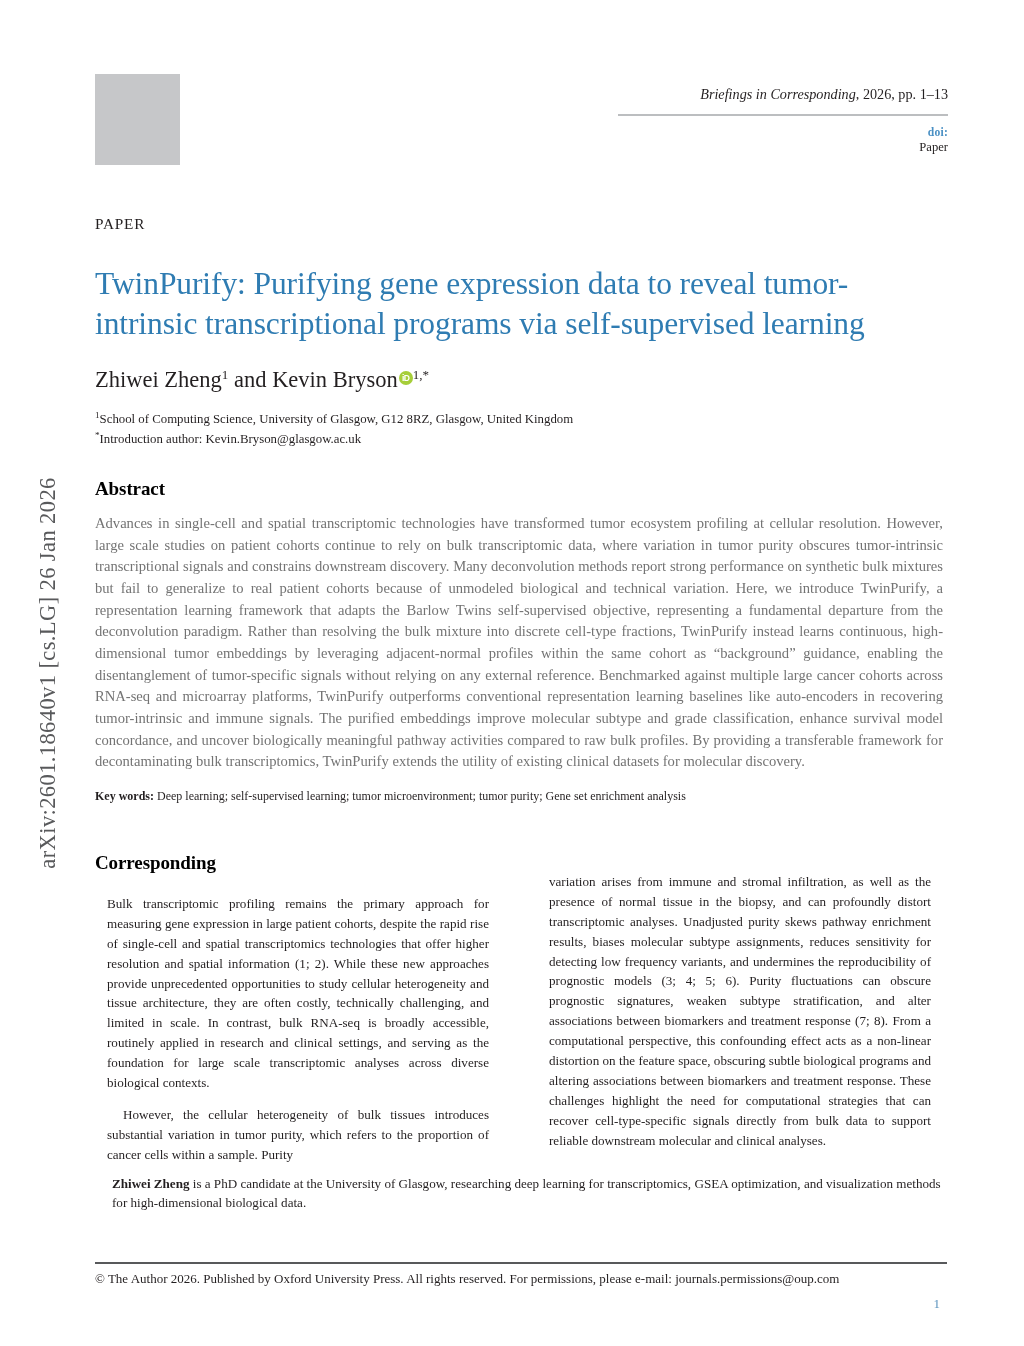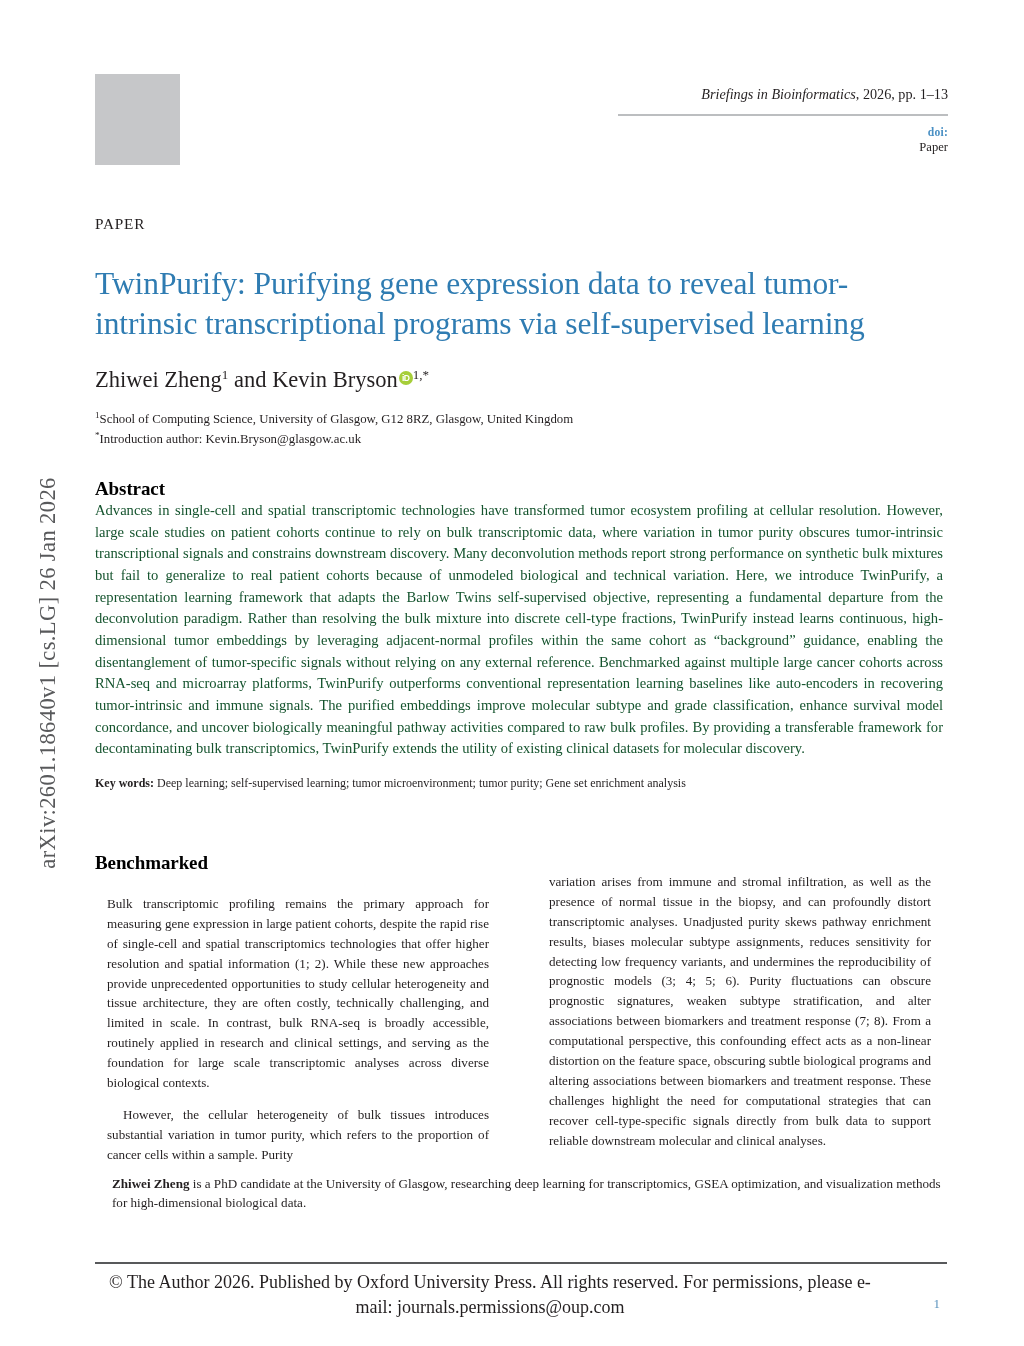--- a/index.html
+++ b/index.html
@@ -169,24 +169,25 @@
     font-family: "Liberation Serif", "DejaVu Serif", serif;
     letter-spacing: -0.1px;
   }
   .abstract-wrap {
     position: absolute;
     left: 0;
     top: 478px;
     width: 848px;
   }
   .abstract-body {
+    margin-top: 13px;
     font-size: 14.6px;
     line-height: 1.485;
     text-align: justify;
-    color: #14532d;
+    color: #737373;
     hyphens: none;
   }
   .keywords {
     margin-top: 15px;
     font-size: 12px;
     line-height: 1.45;
     color: #231f20;
   }
   .keywords b {
     font-weight: bold;
@@ -247,24 +248,23 @@
     top: 1262px;
     width: 852px;
     height: 2px;
     background: #58595b;
   }
   .copyright {
     position: absolute;
     left: 0;
     top: 1270px;
     width: 790px;
-    font-size: 18px;
+    font-size: 13px;
     line-height: 1.4;
     color: #231f20;
-    text-align: center;
   }
   .page-number {
     position: absolute;
     left: 0;
     top: 1296px;
     width: 845px;
     text-align: right;
     font-size: 13px;
     color: #5b93be;
   }
@@ -273,21 +273,21 @@
 <body>
 
 <div class="page">
 
   <div class="arxiv-stamp">arXiv:2601.18640v1  [cs.LG]  26 Jan 2026</div>
 
   <div class="logo-box"></div>
 
   <div class="header-right">
     <div class="journal-line">
-      <span class="jname">Briefings in Bioinformatics</span><span>, 2026, pp. 1–13</span>
+      <span class="jname">Briefings in Corresponding</span><span>, 2026, pp. 1–13</span>
     </div>
     <div class="header-rule"></div>
     <div class="doi-label">doi:</div>
     <div class="paper-kind-right">Paper</div>
   </div>
 
   <div class="content">
 
     <div class="paper-tag">PAPER</div>
 
@@ -307,21 +307,21 @@
     </div>
 
     <div class="abstract-wrap">
       <div class="sec-heading">Abstract</div>
       <div class="abstract-body">Advances in single-cell and spatial transcriptomic technologies have transformed tumor ecosystem profiling at cellular resolution. However, large scale studies on patient cohorts continue to rely on bulk transcriptomic data, where variation in tumor purity obscures tumor-intrinsic transcriptional signals and constrains downstream discovery. Many deconvolution methods report strong performance on synthetic bulk mixtures but fail to generalize to real patient cohorts because of unmodeled biological and technical variation. Here, we introduce TwinPurify, a representation learning framework that adapts the Barlow Twins self-supervised objective, representing a fundamental departure from the deconvolution paradigm. Rather than resolving the bulk mixture into discrete cell-type fractions, TwinPurify instead learns continuous, high-dimensional tumor embeddings by leveraging adjacent-normal profiles within the same cohort as “background” guidance, enabling the disentanglement of tumor-specific signals without relying on any external reference. Benchmarked against multiple large cancer cohorts across RNA-seq and microarray platforms, TwinPurify outperforms conventional representation learning baselines like auto-encoders in recovering tumor-intrinsic and immune signals. The purified embeddings improve molecular subtype and grade classification, enhance survival model concordance, and uncover biologically meaningful pathway activities compared to raw bulk profiles. By providing a transferable framework for decontaminating bulk transcriptomics, TwinPurify extends the utility of existing clinical datasets for molecular discovery.</div>
       <div class="keywords">
         <b>Key words:</b><span> Deep learning; self-supervised learning; tumor microenvironment; tumor purity; Gene set enrichment analysis</span>
       </div>
     </div>
 
-    <div class="sec-heading intro-heading">Benchmarked</div>
+    <div class="sec-heading intro-heading">Corresponding</div>
 
     <div class="cols">
       <div class="col left">
         <p>Bulk transcriptomic profiling remains the primary approach for measuring gene expression in large patient cohorts, despite the rapid rise of single-cell and spatial transcriptomics technologies that offer higher resolution and spatial information (1; 2). While these new approaches provide unprecedented opportunities to study cellular heterogeneity and tissue architecture, they are often costly, technically challenging, and limited in scale. In contrast, bulk RNA-seq is broadly accessible, routinely applied in research and clinical settings, and serving as the foundation for large scale transcriptomic analyses across diverse biological contexts.</p>
         <p>However, the cellular heterogeneity of bulk tissues introduces substantial variation in tumor purity, which refers to the proportion of cancer cells within a sample. Purity</p>
       </div>
       <div class="col right">
         <p>variation arises from immune and stromal infiltration, as well as the presence of normal tissue in the biopsy, and can profoundly distort transcriptomic analyses. Unadjusted purity skews pathway enrichment results, biases molecular subtype assignments, reduces sensitivity for detecting low frequency variants, and undermines the reproducibility of prognostic models (3; 4; 5; 6). Purity fluctuations can obscure prognostic signatures, weaken subtype stratification, and alter associations between biomarkers and treatment response (7; 8). From a computational perspective, this confounding effect acts as a non-linear distortion on the feature space, obscuring subtle biological programs and altering associations between biomarkers and treatment response. These challenges highlight the need for computational strategies that can recover cell-type-specific signals directly from bulk data to support reliable downstream molecular and clinical analyses.</p>
       </div>
     </div>

